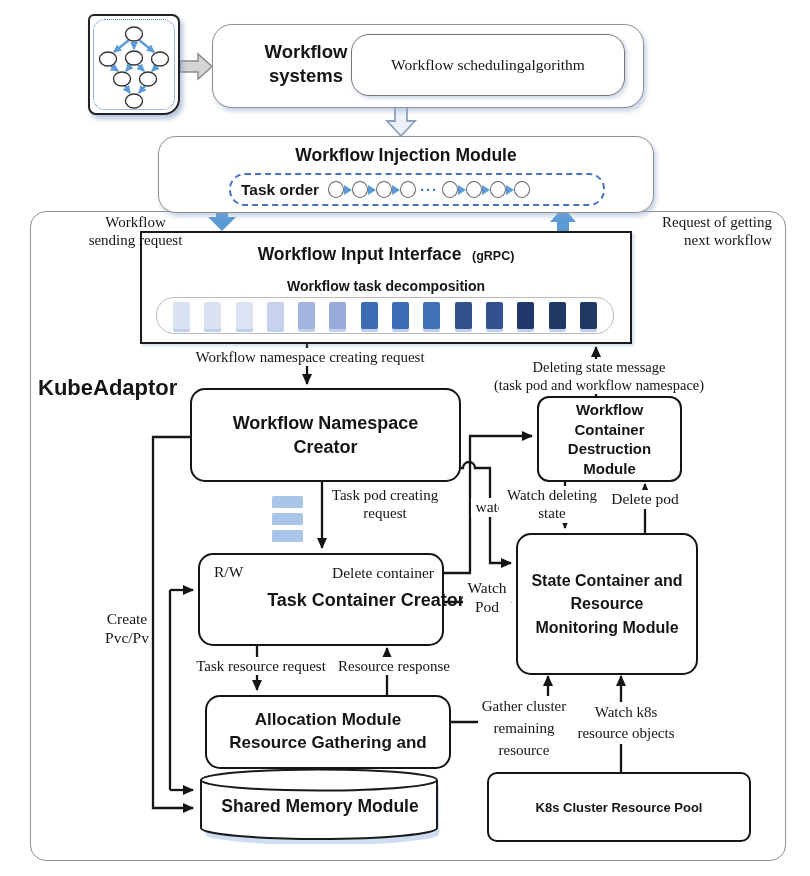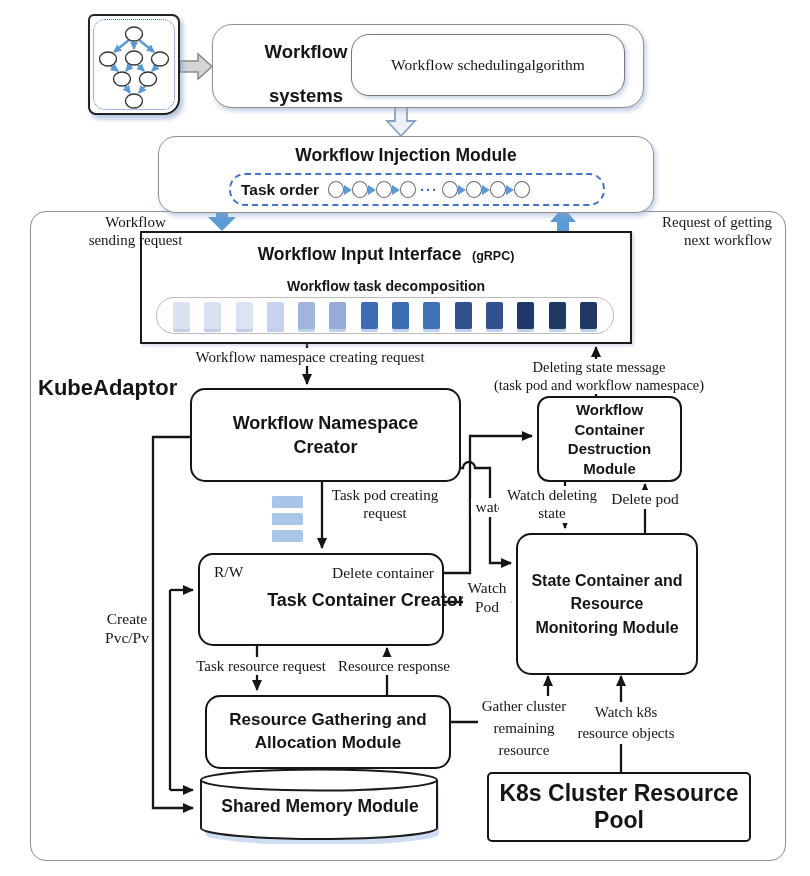--- a/index.html
+++ b/index.html
@@ -103,21 +103,21 @@
         <ellipse cx="29" cy="60" rx="8.5" ry="7"></ellipse>
         <ellipse cx="55" cy="60" rx="8.5" ry="7"></ellipse>
         <ellipse cx="41" cy="82" rx="8.5" ry="7"></ellipse>
       </g>
     </svg>
   </div>
 
   <div class="softbox" style="left:212px;top:24px;width:430px;height:82px;border-radius:20px;">
     <div class="abs title-big" style="left:18px;top:15px;width:150px;text-align:center;font-size:18.5px;line-height:1.3;">
       <span class="ln" style="display:block;">Workflow</span>
-      <span class="ln" style="display:block;margin-top:20px;">systems</span>
+      <span class="ln" style="display:block;">systems</span>
     </div>
     <div class="abs" style="left:138px;top:9px;width:272px;height:60px;border:1.5px solid #777;border-radius:18px;background:#fff;box-shadow:2px 2px 4px rgba(140,165,205,.5);display:flex;flex-direction:row;align-items:center;justify-content:center;font-family:'Liberation Serif',serif;font-size:15.5px;line-height:1.3;">
       <span>Workflow scheduling</span>
       <span>algorithm</span>
     </div>
   </div>
 
   <div class="softbox" style="left:158px;top:136px;width:494px;height:75px;border-radius:18px;">
     <div class="abs title-big" style="left:0;top:8px;width:100%;text-align:center;font-size:17.5px;">Workflow Injection Module</div>
     <div class="capsule" style="left:70px;top:36px;width:352px;height:29px;">
@@ -231,22 +231,22 @@
 
   <div class="srf" style="left:103px;top:610px;width:48px;font-size:15.5px;">
     <span style="display:block;">Create</span>
     <span style="display:block;">Pvc/Pv</span>
   </div>
 
   <div class="srf bgw" style="left:190px;top:657px;width:142px;">Task resource request</div>
   <div class="srf bgw" style="left:332px;top:657px;width:124px;">Resource response</div>
 
   <div class="mod" style="left:205px;top:695px;width:242px;height:70px;font-size:17px;line-height:1.35;">
+    <span class="ln">Allocation Module</span>
     <span class="ln">Resource Gathering and</span>
-    <span class="ln">Allocation Module</span>
   </div>
 
   <div class="srf bgw" style="left:478px;top:696px;width:92px;line-height:1.45;">
     <span style="display:block;">Gather cluster</span>
     <span style="display:block;">remaining</span>
     <span style="display:block;">resource</span>
   </div>
   <div class="srf bgw" style="left:572px;top:702px;width:108px;line-height:1.4;">
     <span style="display:block;">Watch k8s</span>
     <span style="display:block;">resource objects</span>
@@ -254,17 +254,17 @@
 
   <div class="abs" style="left:198px;top:766px;width:244px;height:78px;z-index:2;">
     <svg width="244" height="78" viewBox="0 0 244 78">
       <path d="M5,16 L5,64 A117,11 0 0 0 239,64 L239,16" transform="translate(2,4)" fill="#c5d7ee" stroke="none" opacity="0.85"></path>
       <path d="M3,14 L3,62 A118,11 0 0 0 239,62 L239,14" fill="#fff" stroke="#1a1a1a" stroke-width="2"></path>
       <ellipse cx="121" cy="14" rx="118" ry="10.5" fill="#fff" stroke="#1a1a1a" stroke-width="2"></ellipse>
     </svg>
     <div class="abs title-big" style="left:0;top:30px;width:100%;text-align:center;font-size:17.5px;">Shared Memory Module</div>
   </div>
 
-  <div class="mod" style="left:487px;top:772px;width:260px;height:66px;border-radius:5px;font-size:23px;">
+  <div class="mod" style="left:487px;top:772px;width:260px;height:66px;border-radius:10px;font-size:13px;">
     <span class="ln">K8s Cluster Resource Pool</span>
   </div>
 
 </div>
 
 </body></html>

